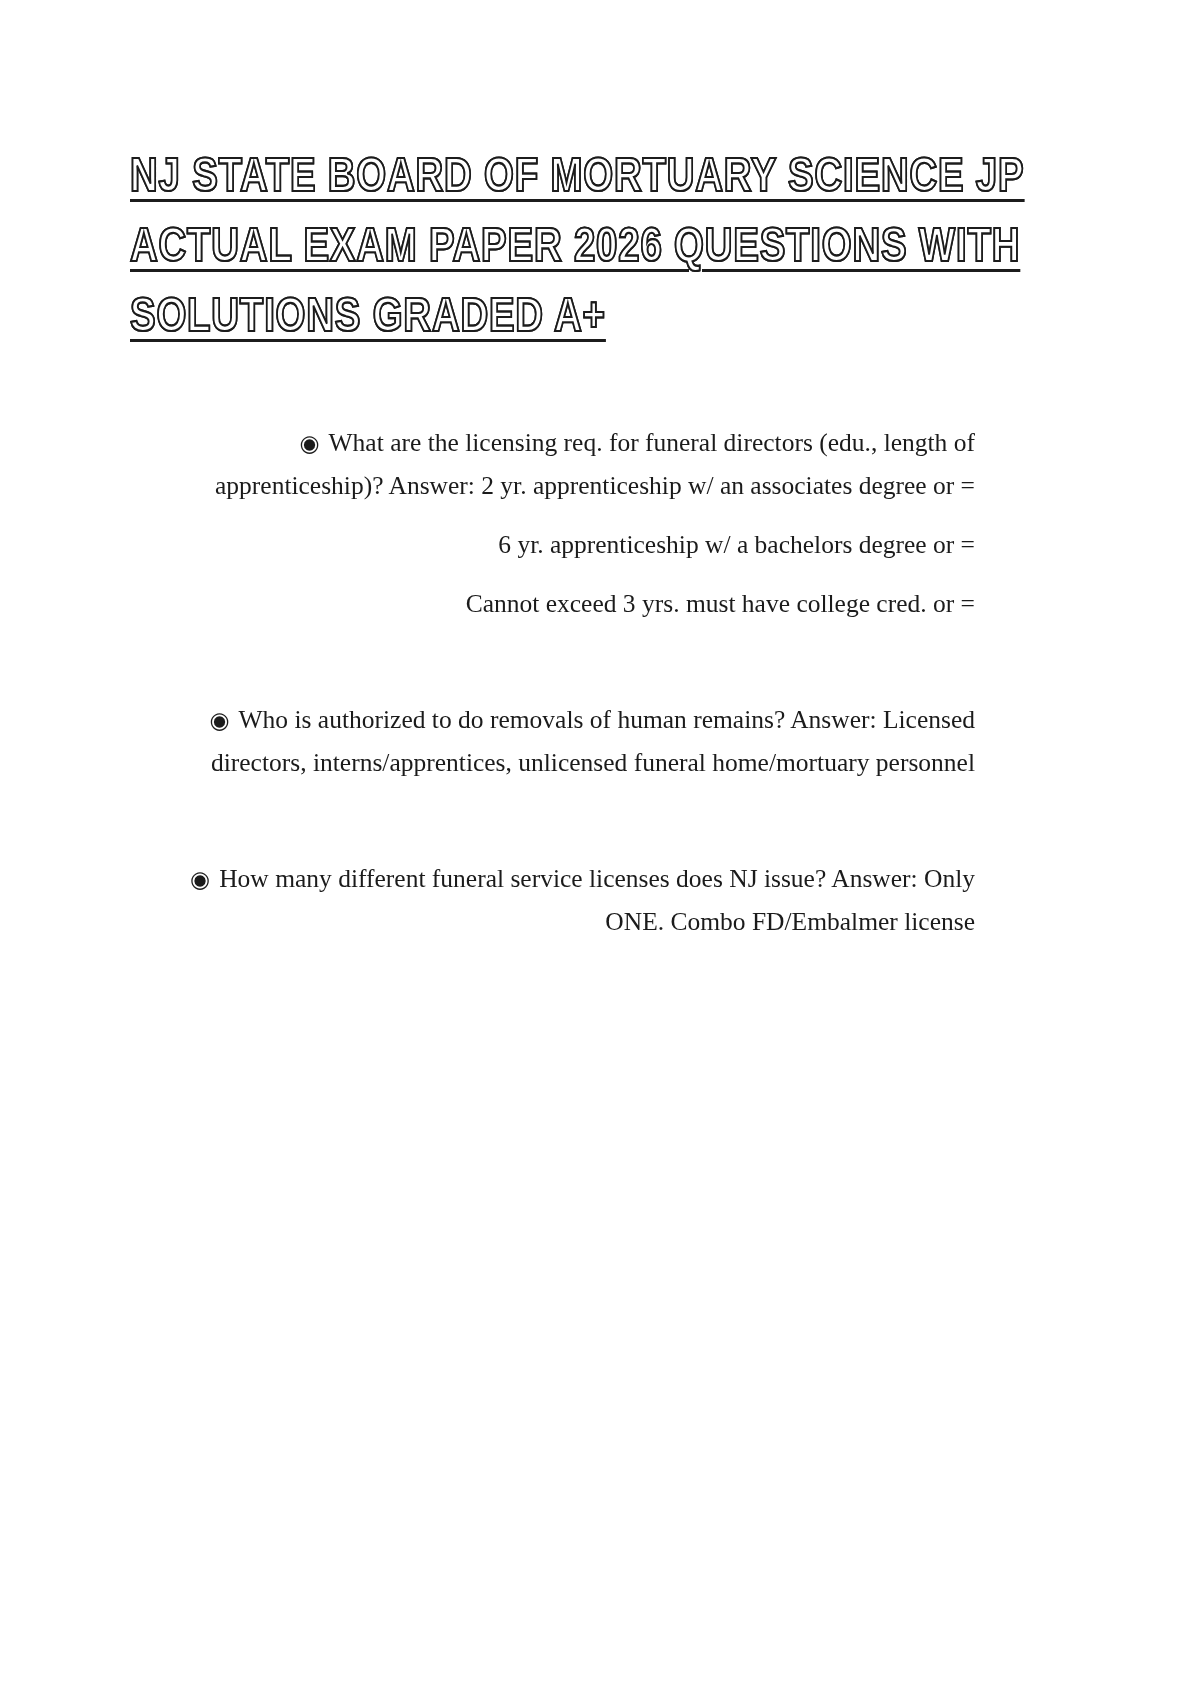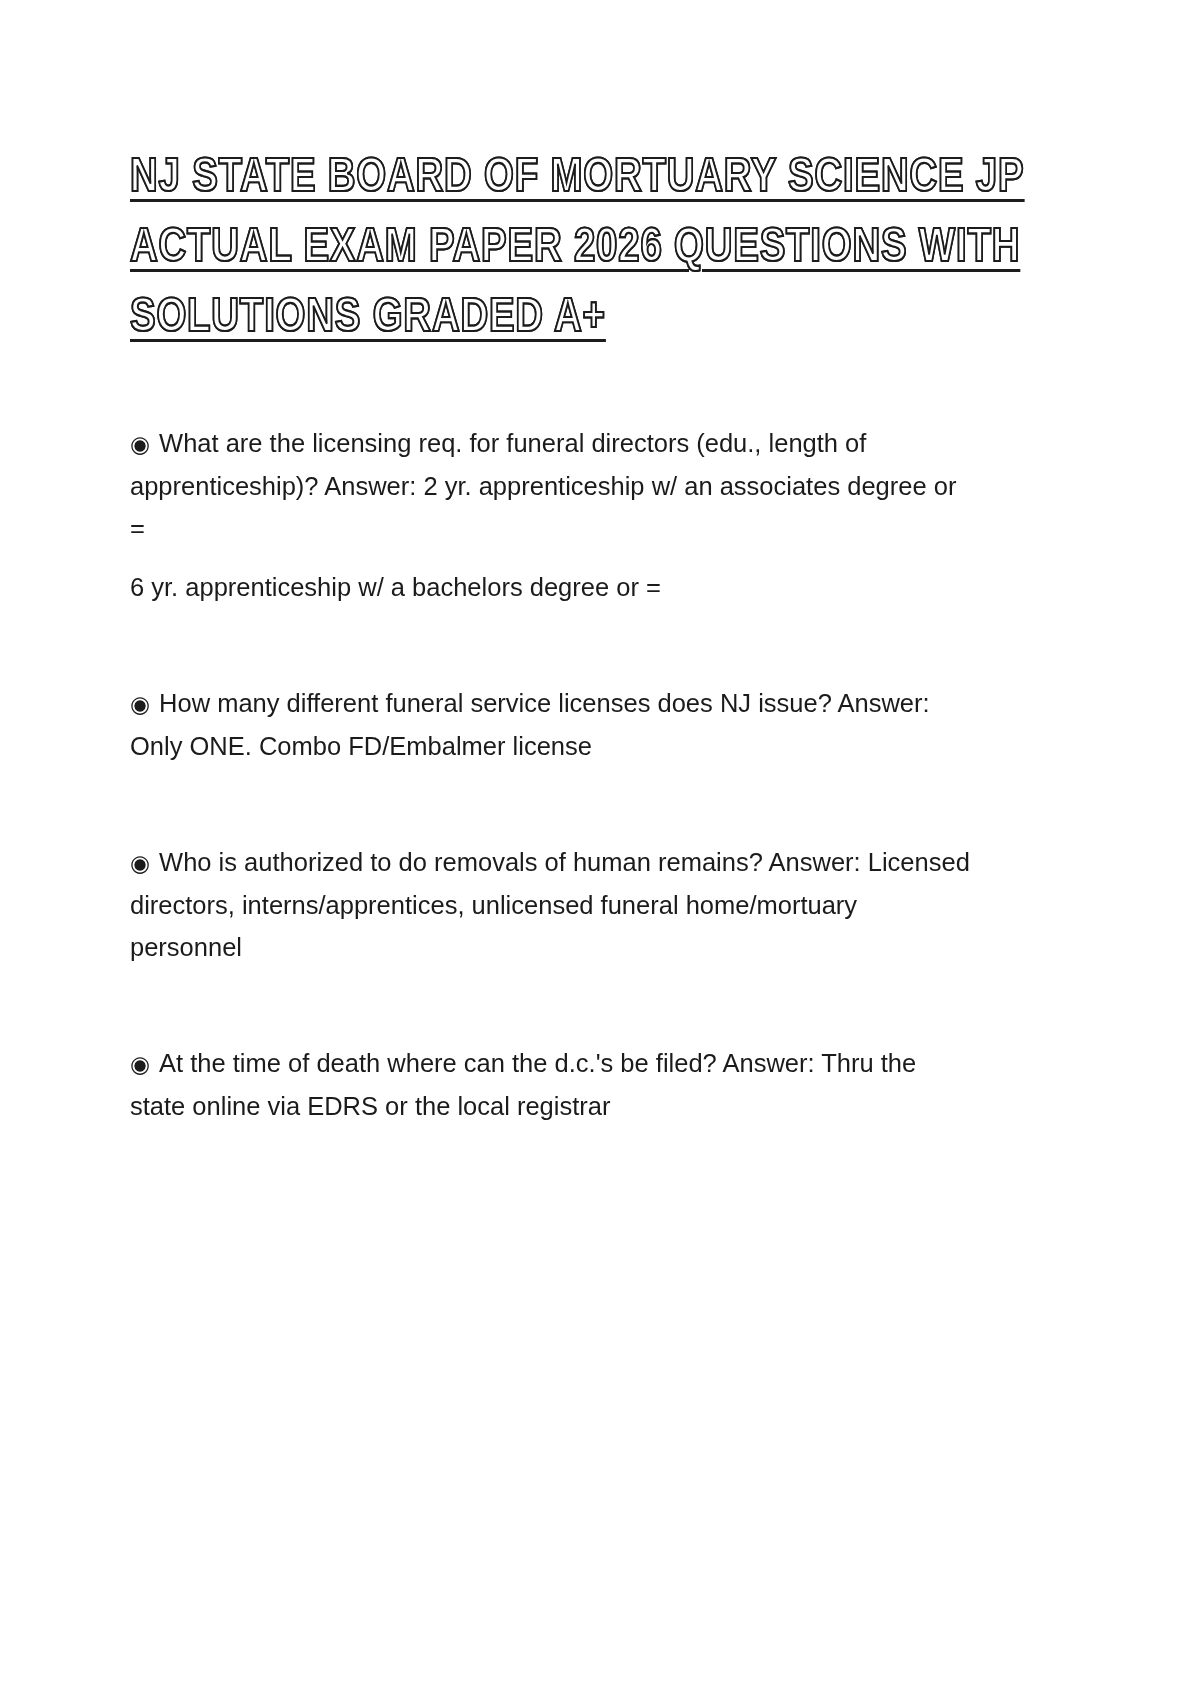--- a/index.html
+++ b/index.html
@@ -36,25 +36,26 @@
     text-decoration-color: #1c1c1c;
     text-decoration-thickness: 2.5px;
     text-underline-offset: 8px;
     transform: scaleX(0.80);
     transform-origin: 0 50%;
     white-space: nowrap;
   }
 
   
   .content {
-    font-family: Liberation Sans, sans-serif;
+    font-family: Liberation Serif, serif;
     font-size: 25.5px;
     line-height: 42px;
     color: #1b1b1b;
     max-width: 845px;
+    text-align: right;
   }
   .para {
     margin: 0 0 17px 0;
   }
   .para.block-gap {
     margin-top: 74px;
   }
   .bullet {
     display: inline-block;
     margin-right: 9px;
@@ -72,23 +73,23 @@
     <span class="title-line">ACTUAL EXAM PAPER 2026 QUESTIONS WITH</span>
     <span class="title-line">SOLUTIONS GRADED A+</span>
   </h1>
 
   <div class="content">
 
     <p class="para"><span class="bullet">◉</span><span>What are the licensing req. for funeral directors (edu., length of apprenticeship)? Answer: 2 yr. apprenticeship w/ an associates degree or =</span></p>
 
     <p class="para"><span>6 yr. apprenticeship w/ a bachelors degree or =</span></p>
 
+    <p class="para"><span>Cannot exceed 3 yrs. must have college cred. or =</span></p>
+
+    <p class="para block-gap"><span class="bullet">◉</span><span>Who is authorized to do removals of human remains? Answer: Licensed directors, interns/apprentices, unlicensed funeral home/mortuary personnel</span></p>
 
     <p class="para block-gap"><span class="bullet">◉</span><span>How many different funeral service licenses does NJ issue? Answer: Only ONE. Combo FD/Embalmer license</span></p>
 
-    <p class="para block-gap"><span class="bullet">◉</span><span>Who is authorized to do removals of human remains? Answer: Licensed directors, interns/apprentices, unlicensed funeral home/mortuary personnel</span></p>
 
-
-    <p class="para block-gap"><span class="bullet">◉</span><span>At the time of death where can the d.c.'s be filed? Answer: Thru the state online via EDRS or the local registrar</span></p>
 
   </div>
 
 </div>
 
 </body></html>

